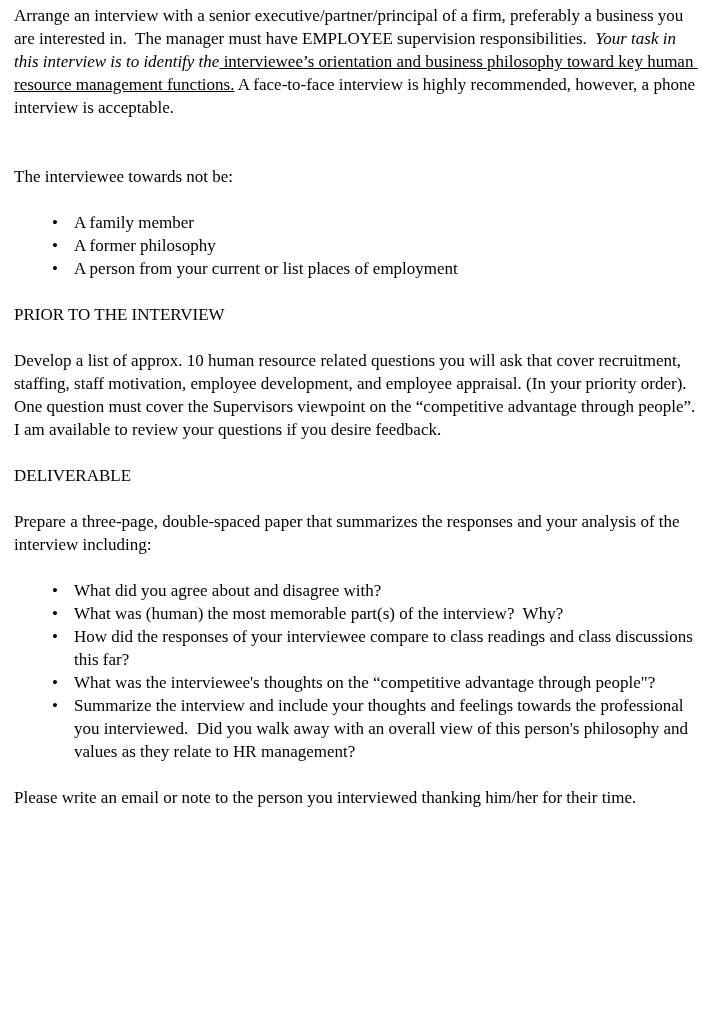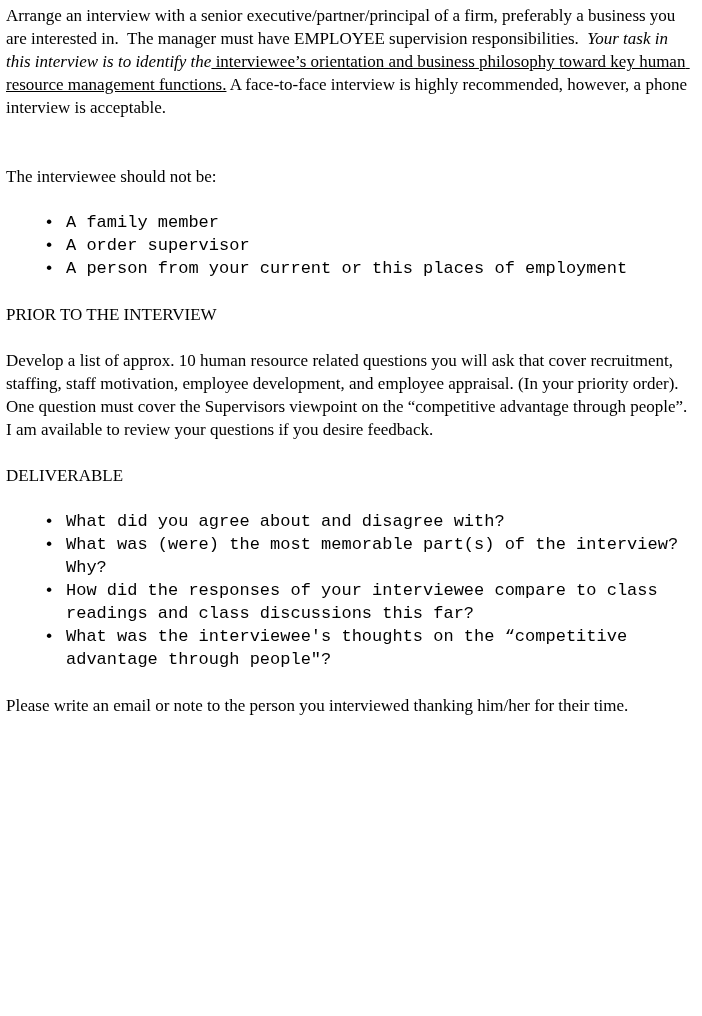--- a/index.html
+++ b/index.html
@@ -8,21 +8,21 @@
     background: #ffffff;
     color: #000000;
   }
   body {
     width: 702px;
     font-family: "Liberation Serif", "DejaVu Serif", serif;
     font-size: 17px;
     line-height: 23px;
   }
   .page {
-    padding: 4px 6px 2px 6px;
+    padding: 4px 6px 2px 14px;
     box-sizing: border-box;
     width: 702px;
   }
   p.para {
     margin: 0 0 23px 0;
     white-space: pre-wrap;
   }
   p.big-gap {
     margin-bottom: 46px;
   }
@@ -37,53 +37,54 @@
   }
   ul.bullet-list {
     list-style: none;
     margin: 0 0 23px 0;
     padding: 0 0 0 32px;
   }
   ul.bullet-list li {
     position: relative;
     padding-left: 28px;
     white-space: pre-wrap;
-    font-family: Liberation Mono, monospace;
   }
   ul.bullet-list li::before {
     content: "\2022";
     position: absolute;
     left: 6px;
     top: 0;
   }
 </style>
 </head>
 <body>
 
 <div class="page">
 
   <p class="para big-gap"><span>Arrange an interview with a senior executive/partner/principal of a firm, preferably a business you are interested in.  The manager must have EMPLOYEE supervision responsibilities.  </span><span class="italic">Your task in this interview is to identify the</span><span class="underlined"> interviewee’s orientation and business philosophy toward key human resource management functions.</span><span> A face-to-face interview is highly recommended, however, a phone interview is acceptable.</span></p>
 
-  <p class="para">The interviewee should not be:</p>
+  <p class="para">The interviewee towards not be:</p>
 
   <ul class="bullet-list">
     <li>A family member</li>
-    <li>A order supervisor</li>
-    <li>A person from your current or this places of employment</li>
+    <li>A former philosophy</li>
+    <li>A person from your current or list places of employment</li>
   </ul>
 
   <p class="para">PRIOR TO THE INTERVIEW</p>
 
   <p class="para">Develop a list of approx. 10 human resource related questions you will ask that cover recruitment, staffing, staff motivation, employee development, and employee appraisal. (In your priority order).  One question must cover the Supervisors viewpoint on the “competitive advantage through people”.  I am available to review your questions if you desire feedback.</p>
 
   <p class="para">DELIVERABLE</p>
 
+  <p class="para">Prepare a three-page, double-spaced paper that summarizes the responses and your analysis of the interview including:</p>
 
   <ul class="bullet-list">
     <li>What did you agree about and disagree with?</li>
-    <li>What was (were) the most memorable part(s) of the interview?  Why?</li>
+    <li>What was (human) the most memorable part(s) of the interview?  Why?</li>
     <li>How did the responses of your interviewee compare to class readings and class discussions this far?</li>
     <li>What was the interviewee's thoughts on the “competitive advantage through people"?</li>
+    <li>Summarize the interview and include your thoughts and feelings towards the professional you interviewed.  Did you walk away with an overall view of this person's philosophy and values as they relate to HR management?</li>
   </ul>
 
   <p class="para last">Please write an email or note to the person you interviewed thanking him/her for their time.</p>
 
 </div>
 
 </body></html>

